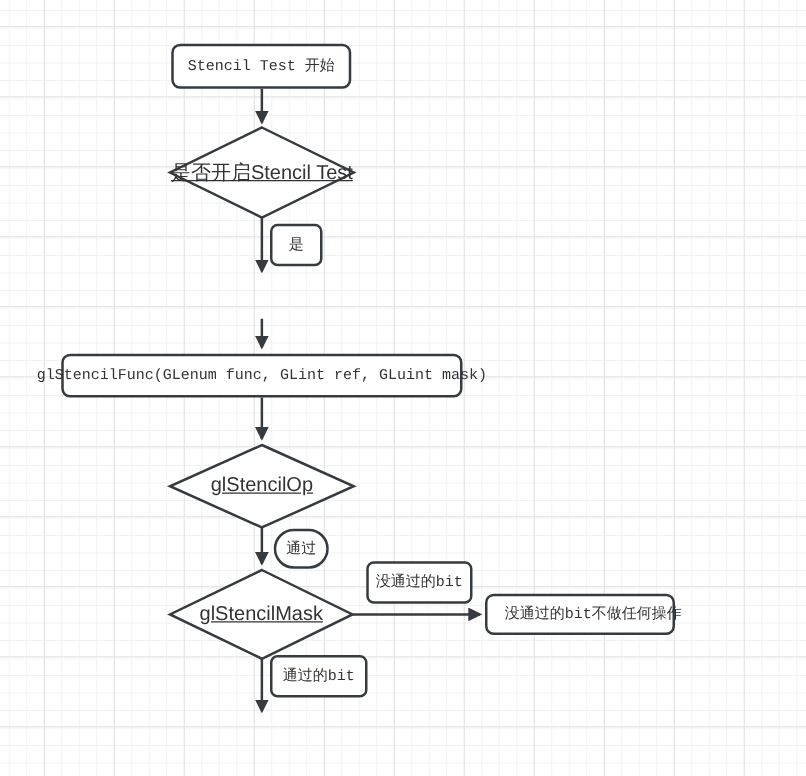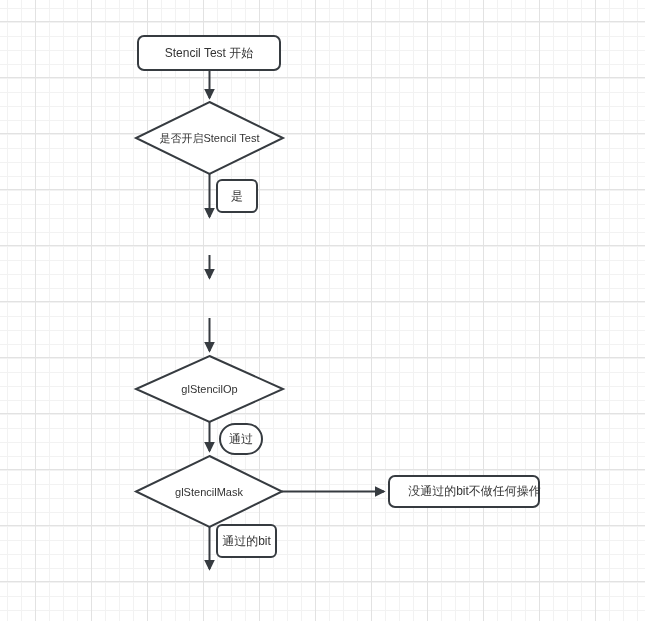--- a/index.html
+++ b/index.html
@@ -44,32 +44,34 @@
     border-radius: 7px;
     display: flex;
     align-items: center;
     justify-content: center;
     color: var(--text, #333333);
     font-size: 12px;
     line-height: 1.2;
     text-align: center;
     white-space: nowrap;
     padding: 0 3px;
+    font-family: Liberation Mono, monospace;
   }
   .node.small { border-radius: 6px; }
   .dlabel {
     position: absolute;
     display: flex;
     align-items: center;
     justify-content: center;
     color: var(--text, #333333);
-    font-size: 11px;
+    font-size: 16px;
     text-align: center;
     white-space: nowrap;
     pointer-events: none;
+    text-decoration: underline;
   }
 </style>
 </head>
 <body>
 
 <div class="canvas">
 
   <svg class="layer" viewBox="0 0 645 621" xmlns="http://www.w3.org/2000/svg">
     <defs>
       <marker id="arrow" viewBox="0 0 10 10" refX="8.5" refY="5" markerWidth="5.5" markerHeight="5.5" orient="auto-start-reverse">
@@ -88,36 +90,42 @@
     <polygon class="diamond" points="209.5,102 283,138 209.5,174 136,138"></polygon>
     <polygon class="diamond" points="209.5,356 283,389 209.5,422 136,389"></polygon>
     <polygon class="diamond" points="209.5,456 282,491.5 209.5,527 136,491.5"></polygon>
   </svg>
 
   <div class="node" style="left:137px; top:35px; width:144px; height:36px;">
     <span>Stencil Test 开始</span>
   </div>
 
 
+  <div class="node" style="left:49px; top:283px; width:321px; height:35px;">
+    <span>glStencilFunc(GLenum func, GLint ref, GLuint mask)</span>
+  </div>
 
   <div class="node" style="left:388px; top:475px; width:152px; height:33px;padding-left:24px;">
     <span>没通过的bit不做任何操作</span>
   </div>
 
 
   <div class="node small" style="left:216px; top:179px; width:42px; height:34px;">
     <span>是</span>
   </div>
 
   <div class="node small" style="left:219px; top:423px; width:44px; height:32px;border-radius:16px;">
     <span>通过</span>
   </div>
 
+  <div class="node small" style="left:293px; top:449px; width:85px; height:34px;">
+    <span>没通过的bit</span>
+  </div>
 
-  <div class="node small" style="left:216px; top:524px; width:61px; height:34px;">
+  <div class="node small" style="left:216px; top:524px; width:78px; height:34px;">
     <span>通过的bit</span>
   </div>
 
   <div class="dlabel" style="left:136px; top:102px; width:147px; height:72px;">是否开启Stencil Test</div>
 
   <div class="dlabel" style="left:136px; top:456px; width:146px; height:71px;">glStencilMask</div>
 
   <div class="dlabel" style="left:136px; top:356px; width:147px; height:66px;">glStencilOp</div>
 
 </div>

